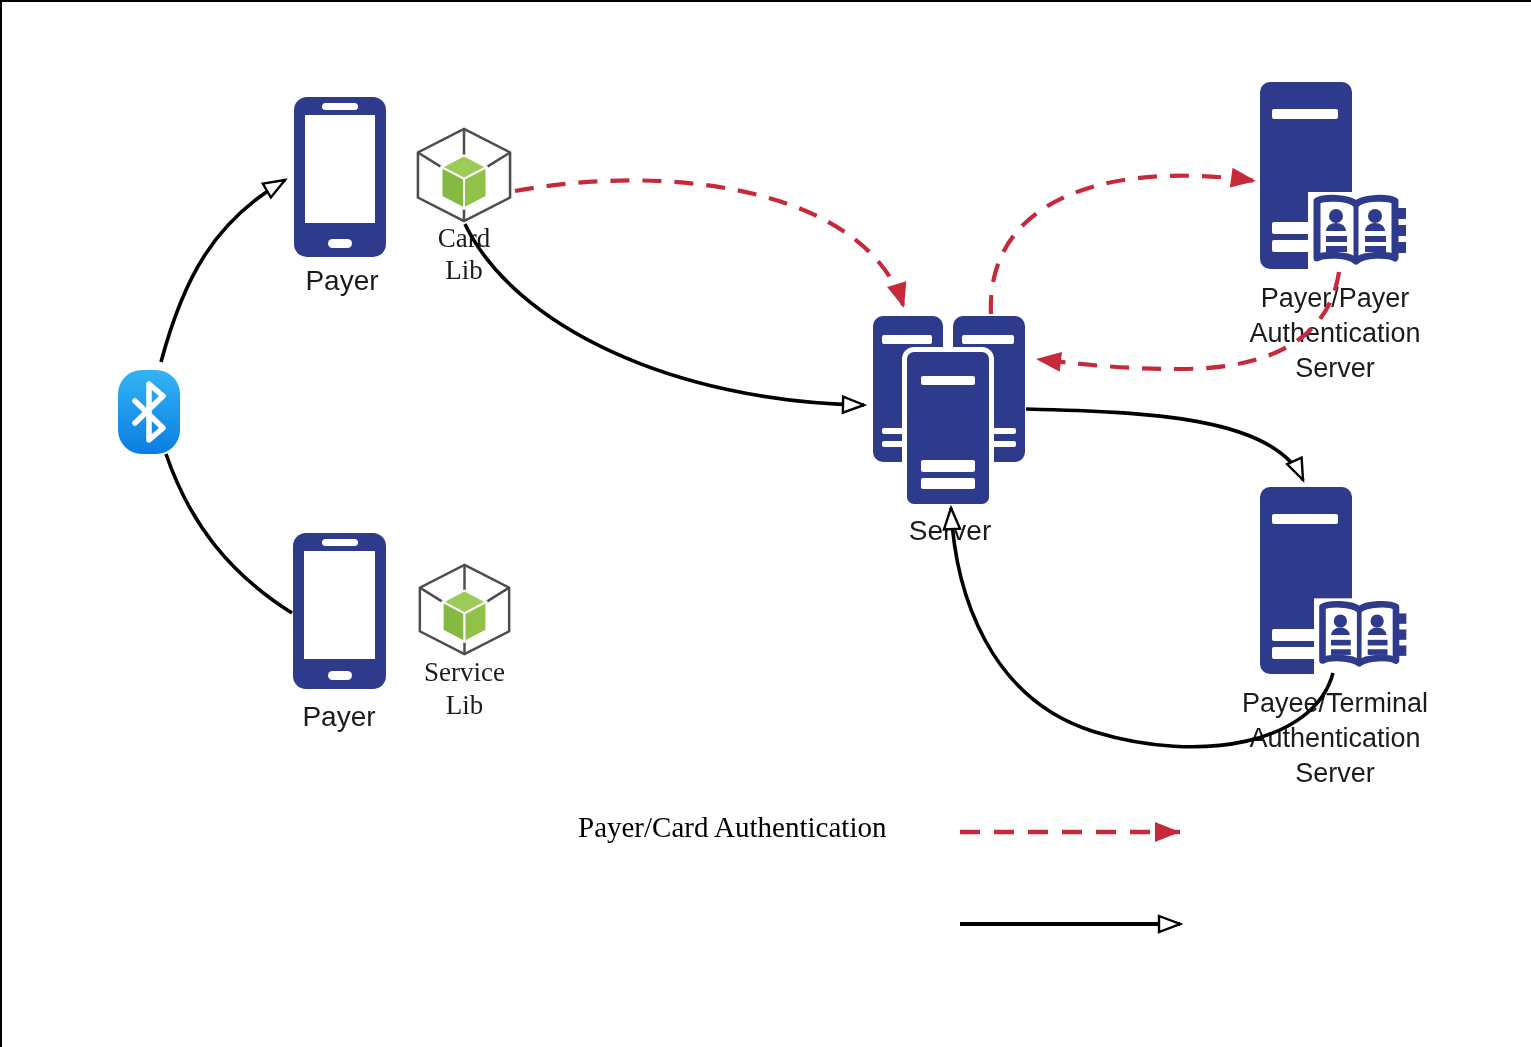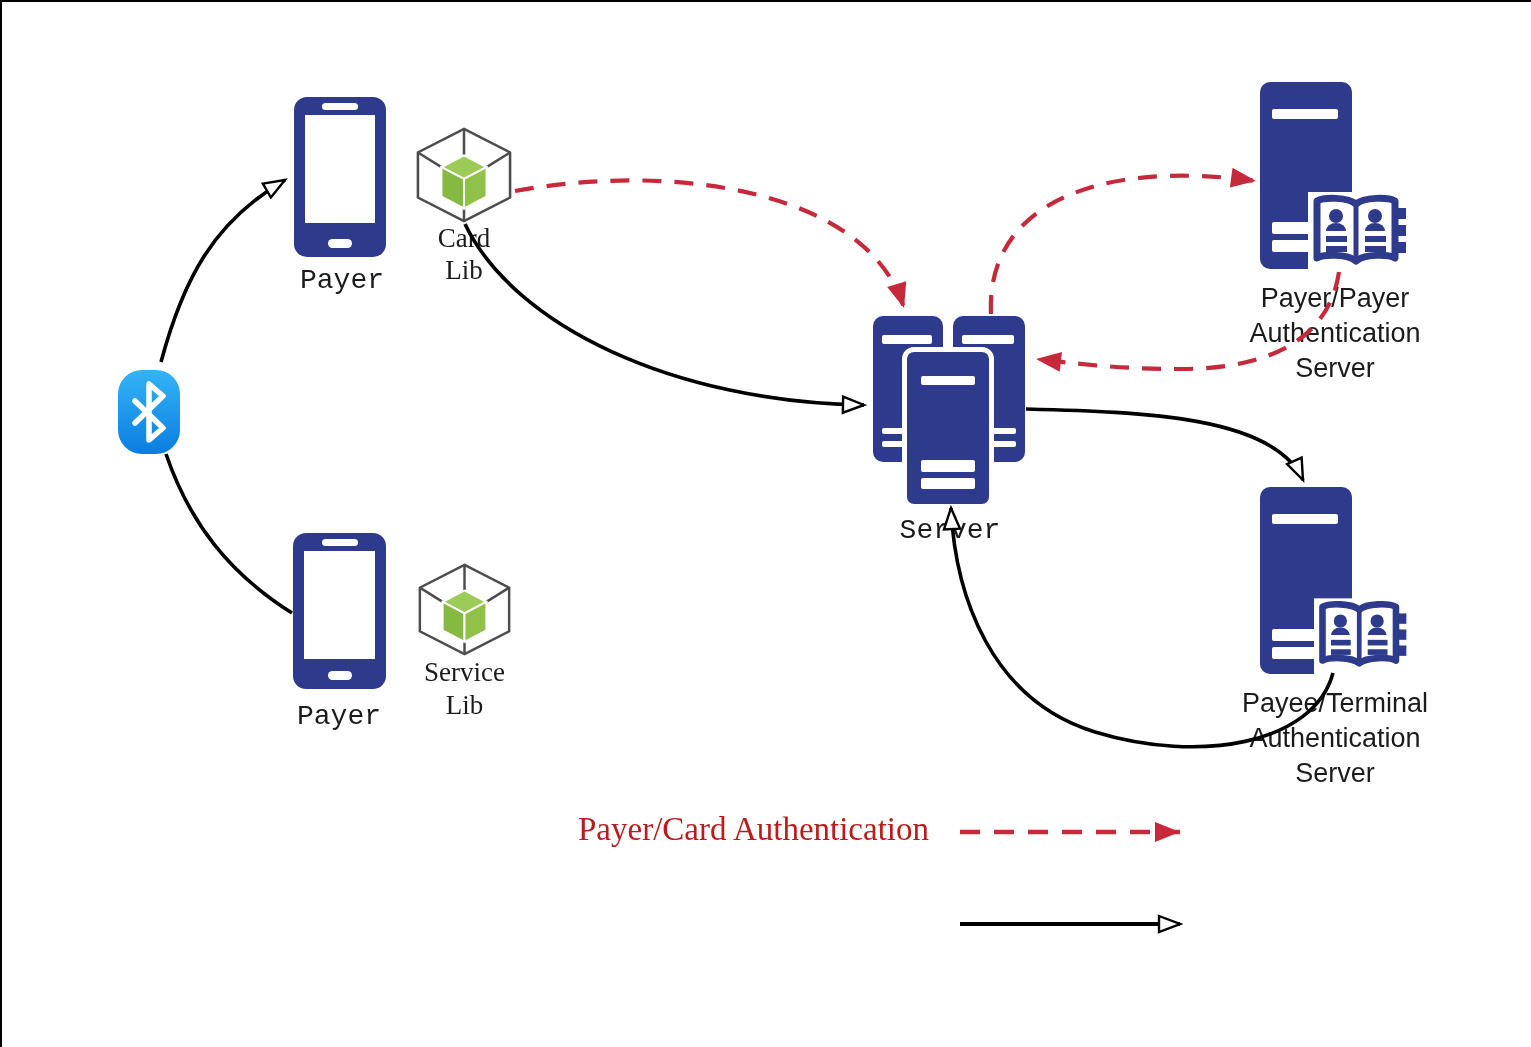--- a/index.html
+++ b/index.html
@@ -20,24 +20,24 @@
   .p-home{position:absolute;bottom:9px;left:50%;transform:translateX(-50%);width:24px;height:9px;background:#fff;border-radius:5px;}
   
   .bt{position:absolute;left:116px;top:368px;width:62px;height:84px;
       background:linear-gradient(180deg,#33b4f4,#0b7de2);border-radius:24px;}
   
   .tower{position:absolute;background:#2e3a8c;border-radius:10px;}
   .tower.front{border:5px solid #ffffff;border-radius:12px;}
   .t-bar{position:absolute;left:13%;width:72%;height:9px;background:#fff;border-radius:2px;}
   
   .label{position:absolute;text-align:center;color:#1b1b1b;}
-  .sans{font-family:Liberation Mono, monospace;font-size:28px;line-height:34px;}
+  .sans{font-family:Liberation Sans, sans-serif;font-size:28px;line-height:34px;}
   .sans-sm{font-family:"Liberation Sans", sans-serif;font-size:27px;line-height:35px;}
   .serif{font-family:"Liberation Serif","DejaVu Serif",serif;font-size:27px;line-height:32px;}
-  .legend-text{position:absolute;font-family:"Liberation Serif","DejaVu Serif",serif;font-size:33px;color:#b91c1c;white-space:nowrap;}
+  .legend-text{position:absolute;font-family:"Liberation Serif","DejaVu Serif",serif;font-size:29px;color:#000000;white-space:nowrap;}
   
   .icon-svg{position:absolute;}
   #edges{position:absolute;left:0;top:0;z-index:5;pointer-events:none;}
 </style>
 </head>
 <body>
 
 <div id="canvas">
 
   <div class="bt">

